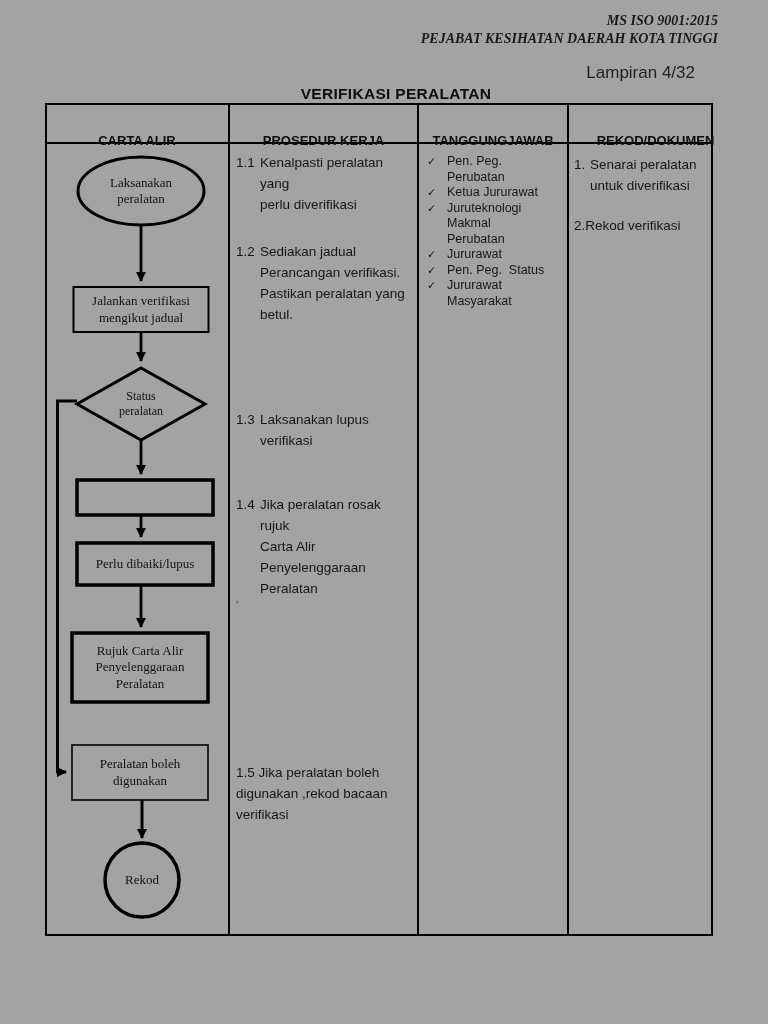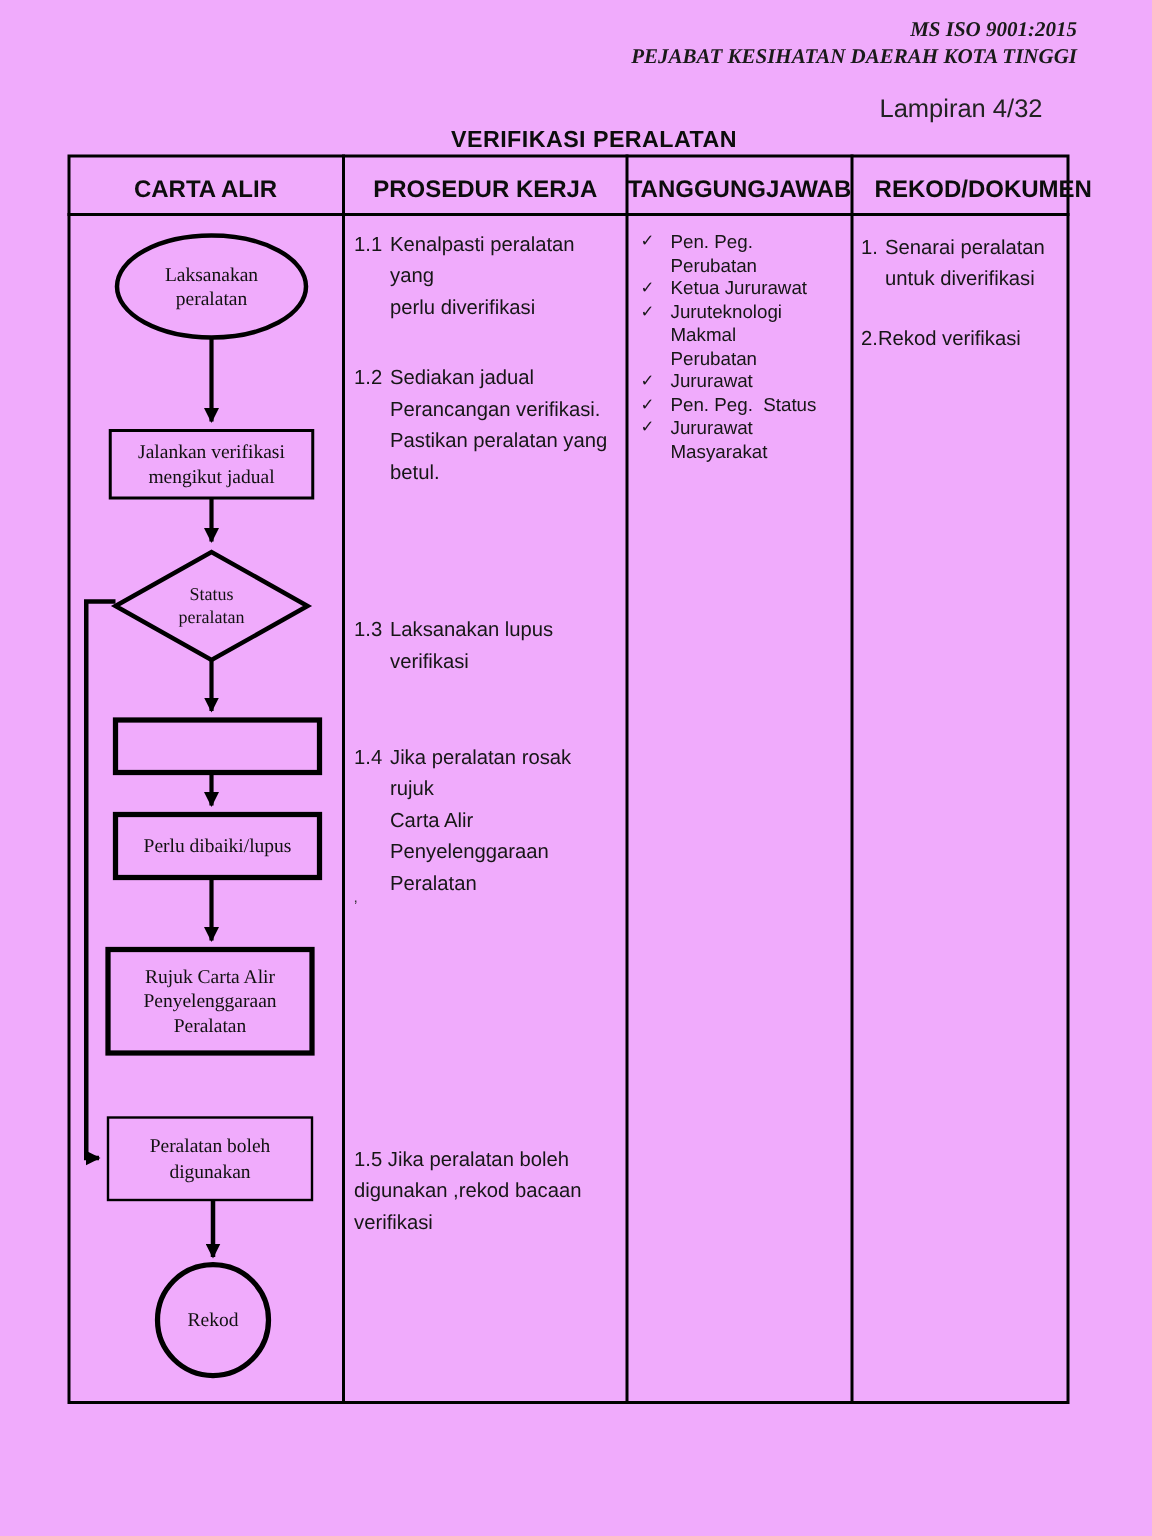--- a/index.html
+++ b/index.html
@@ -1,32 +1,32 @@
 <!DOCTYPE html>
 <html><head>
 <meta charset="utf-8">
 <style>
   html,body{margin:0;padding:0;background:#e8e8e8;}
-  #page{position:relative;width:768px;height:1024px;background:#f0abfc;overflow:hidden;
+  #page{position:relative;width:768px;height:1024px;background:#a3a3a3;overflow:hidden;
         font-family:"Liberation Sans",sans-serif;color:#111;}
   .abs{position:absolute;}
 
   
   .hdr-right{right:50px;top:12px;text-align:right;font-family:"Liberation Serif",serif;
              font-style:italic;font-weight:600;font-size:14px;line-height:18px;color:#1a1a1a;}
   .lampiran{right:73px;top:63px;font-size:17px;color:#222;}
   .doc-title{left:62px;top:85px;width:668px;text-align:center;font-weight:bold;
              font-size:15.5px;letter-spacing:.3px;color:#0d0d0d;}
 
   
   .tbl-outer{left:45px;top:103px;width:668px;height:833px;border:2px solid #000;box-sizing:border-box;}
   .vline{top:103px;width:2px;height:833px;background:#000;}
   .hline{left:45px;top:142px;width:668px;height:2px;background:#000;}
-  .colhead{top:106px;height:41px;display:flex;align-items:center;justify-content:center;
-           font-weight:bold;font-size:16px;color:#0d0d0d;}
+  .colhead{top:120px;height:41px;display:flex;align-items:center;justify-content:center;
+           font-weight:bold;font-size:13px;color:#0d0d0d;}
 
   
   .flabel{display:flex;align-items:center;justify-content:center;text-align:center;
           font-family:"Liberation Serif",serif;font-size:13px;line-height:16.5px;
           white-space:pre-wrap;color:#111;}
   .flabel.small{font-size:12px;line-height:15px;}
 
   
   .proc{left:236px;width:176px;font-size:13.5px;line-height:21px;display:flex;color:#161616;}
   .pnum{flex:0 0 24px;}

